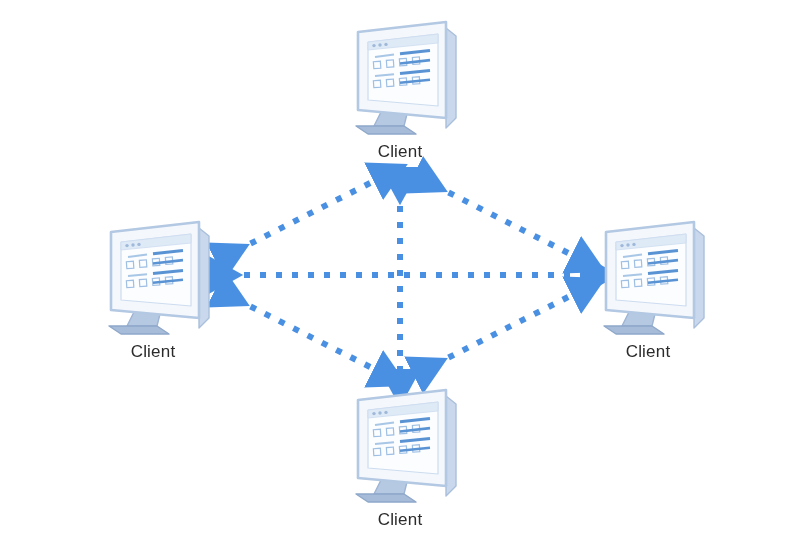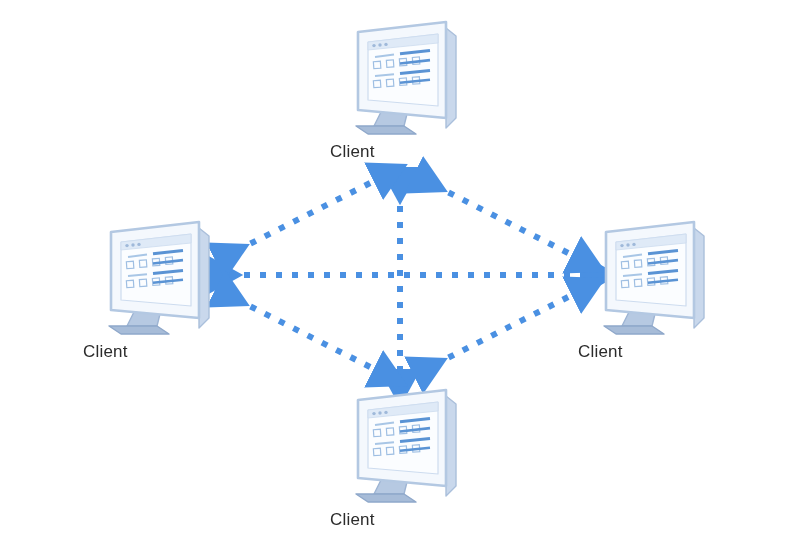--- a/index.html
+++ b/index.html
@@ -4,21 +4,21 @@
 <style>
   html,body{margin:0;padding:0;}
   body{
     width:800px;height:550px;background:#ffffff;
     font-family:"Liberation Sans","DejaVu Sans",sans-serif;
     overflow:hidden;position:relative;
   }
   #stage{position:absolute;inset:0;width:800px;height:550px;}
   #net{position:absolute;left:0;top:0;width:800px;height:550px;}
 
-  .node{position:absolute;width:140px;margin-left:-70px;text-align:left;}
+  .node{position:absolute;width:140px;margin-left:-70px;text-align:center;}
   .mon{width:140px;height:130px;display:block;}
   .label{
     font-size:17px;color:#2b2b2b;letter-spacing:.2px;
     margin-top:-2px;line-height:20px;
   }
 </style>
 </head>
 <body>
 
 <div id="stage">

